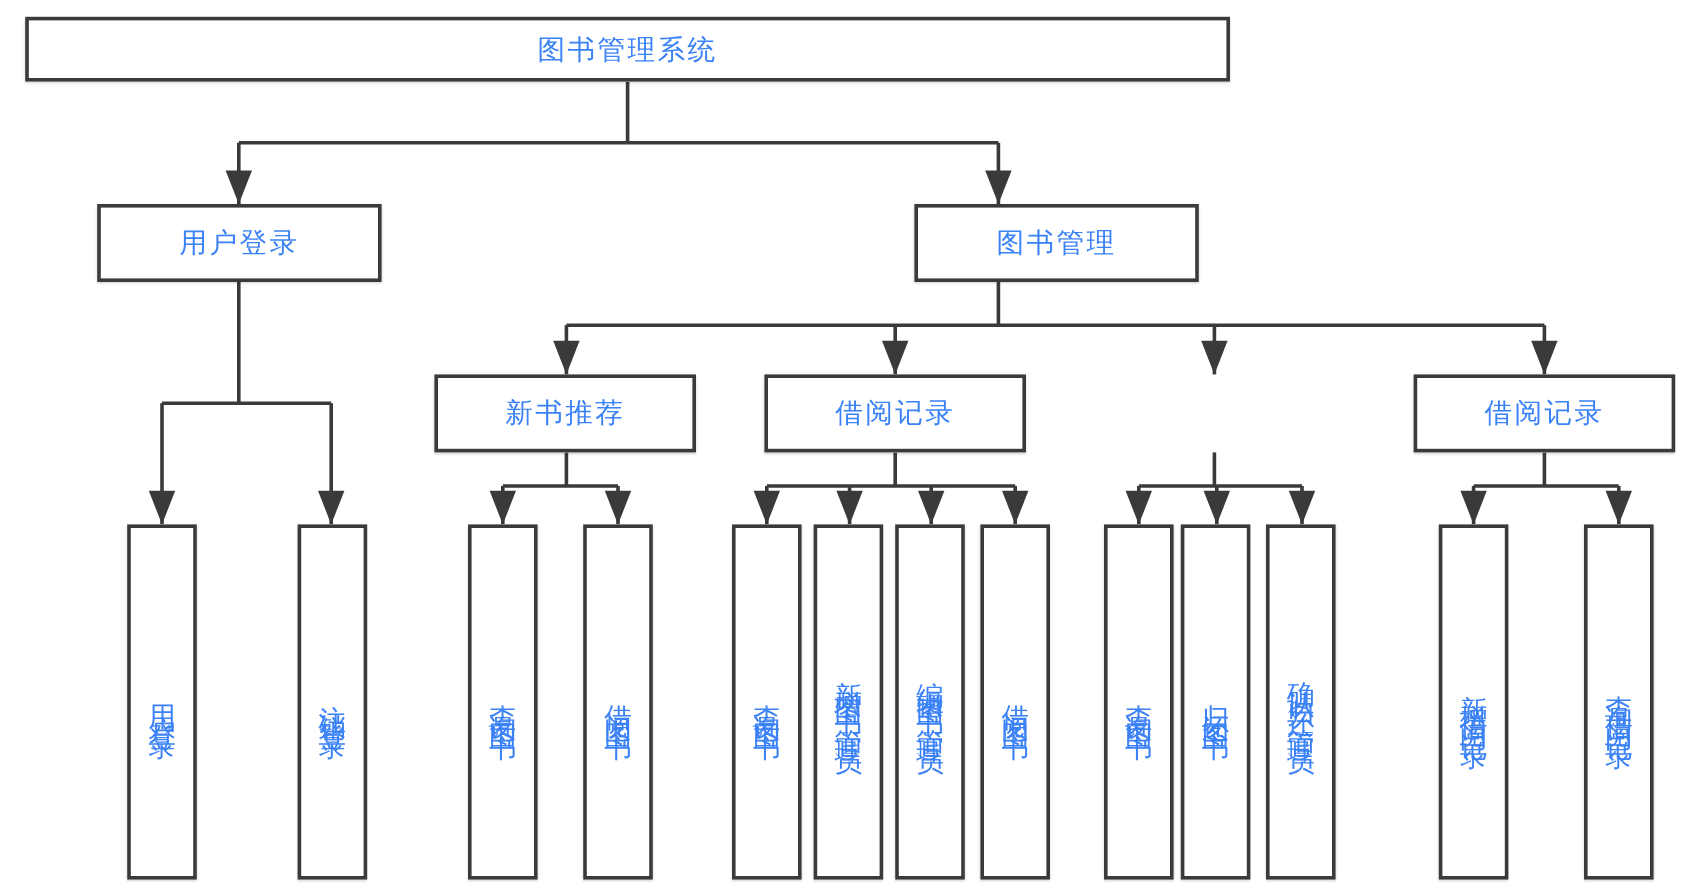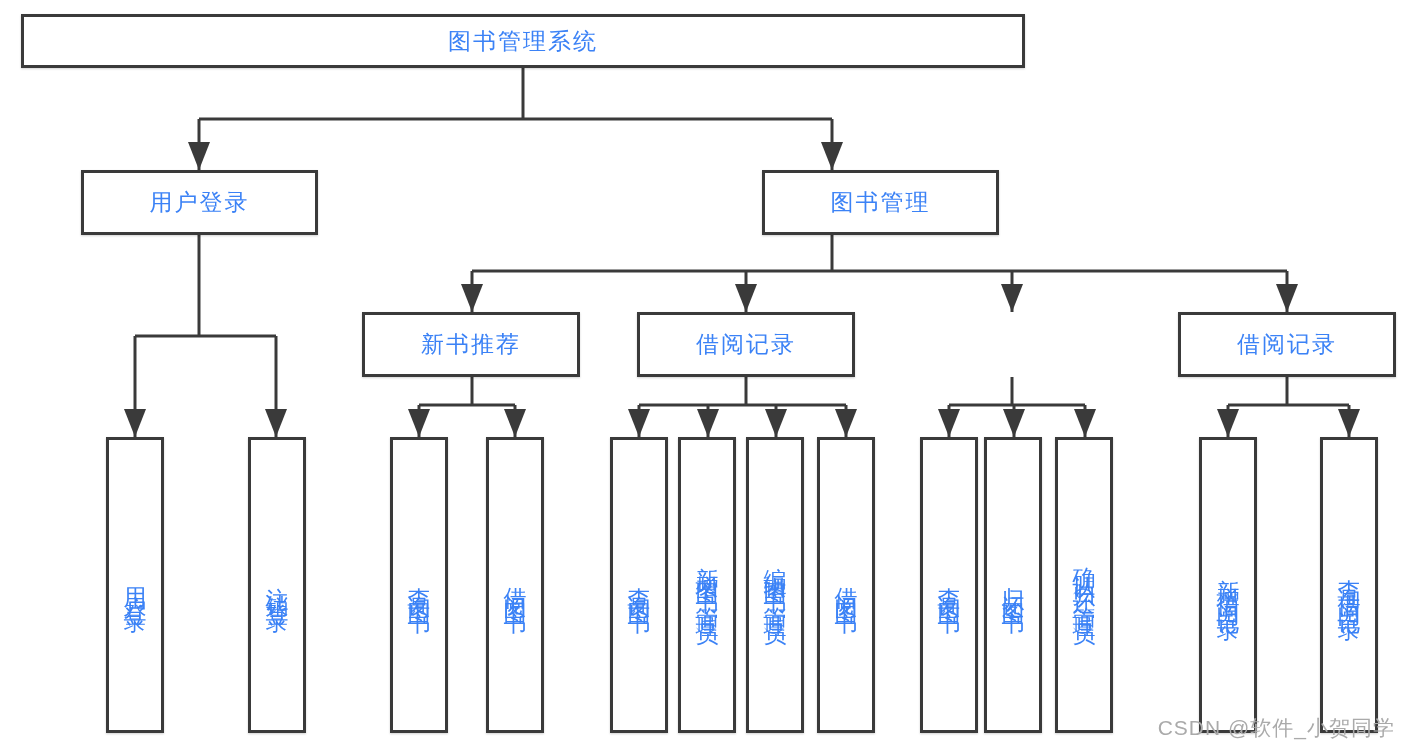--- a/index.html
+++ b/index.html
@@ -175,14 +175,13 @@
     <span>确认归还（管理员）</span>
   </div>
 
   <div class="box leaf" style="left:1199px;">
     <span>新增借阅记录</span>
   </div>
   <div class="box leaf" style="left:1320px;">
     <span>查询借阅记录</span>
   </div>
 
-  <div id="watermark">CSDN @软件_小贺同学</div>
 </div>
 
 </body></html>

